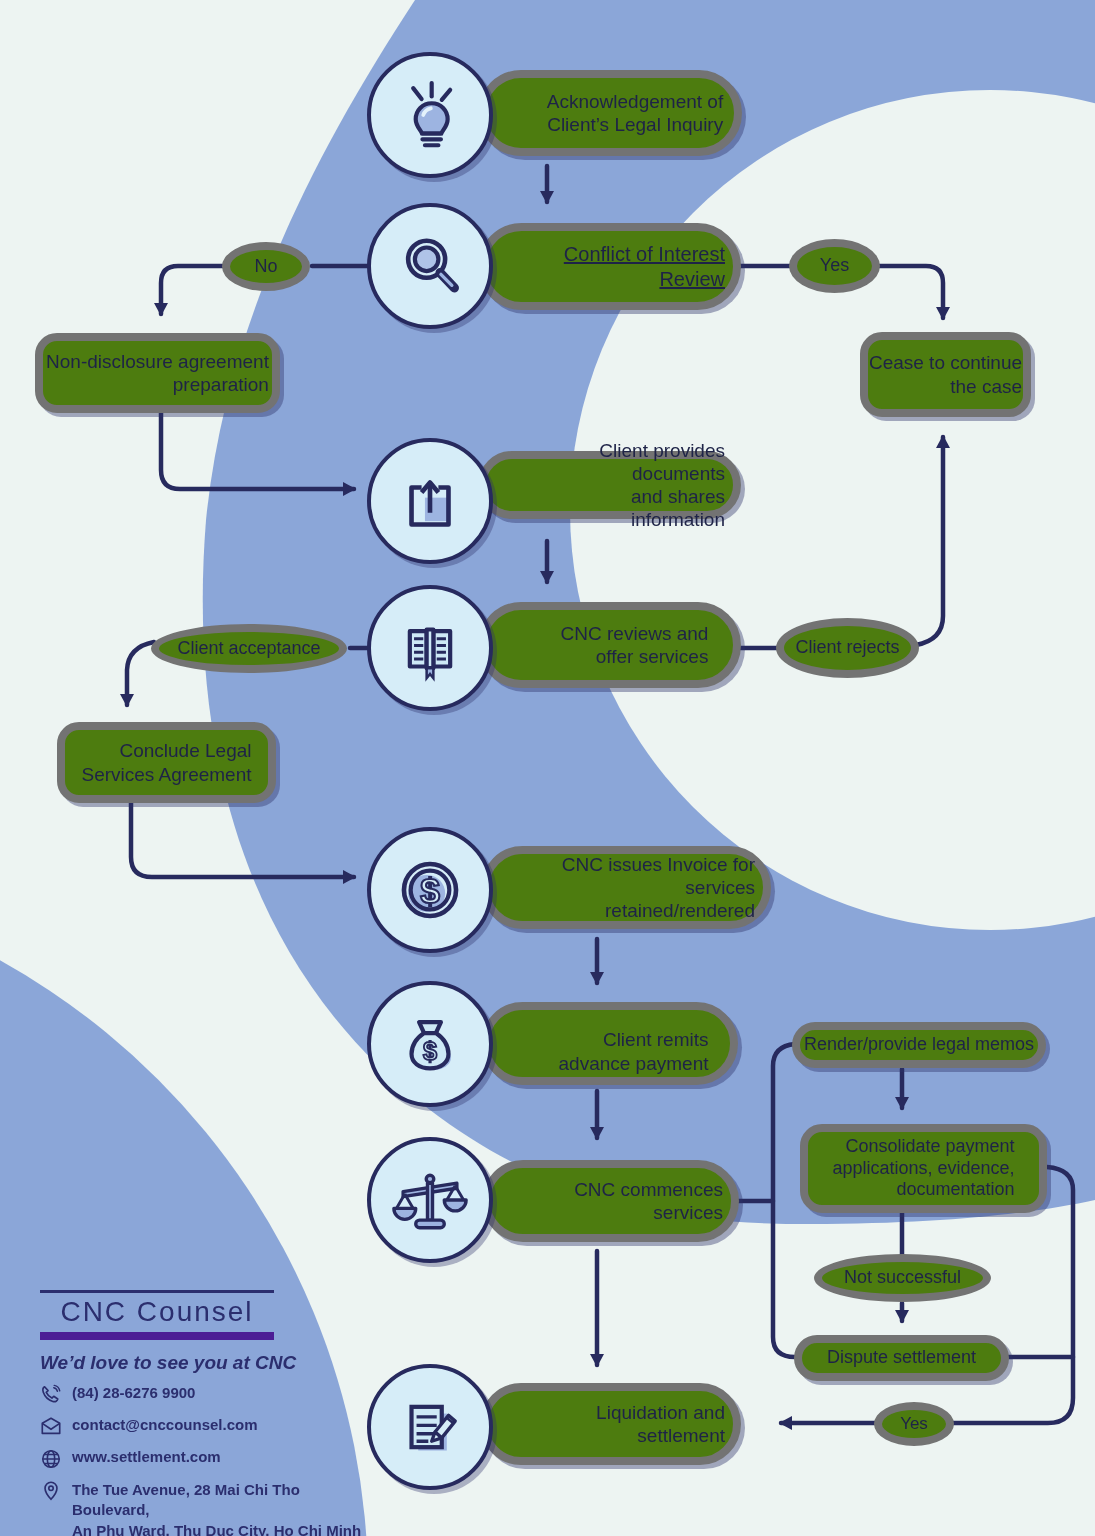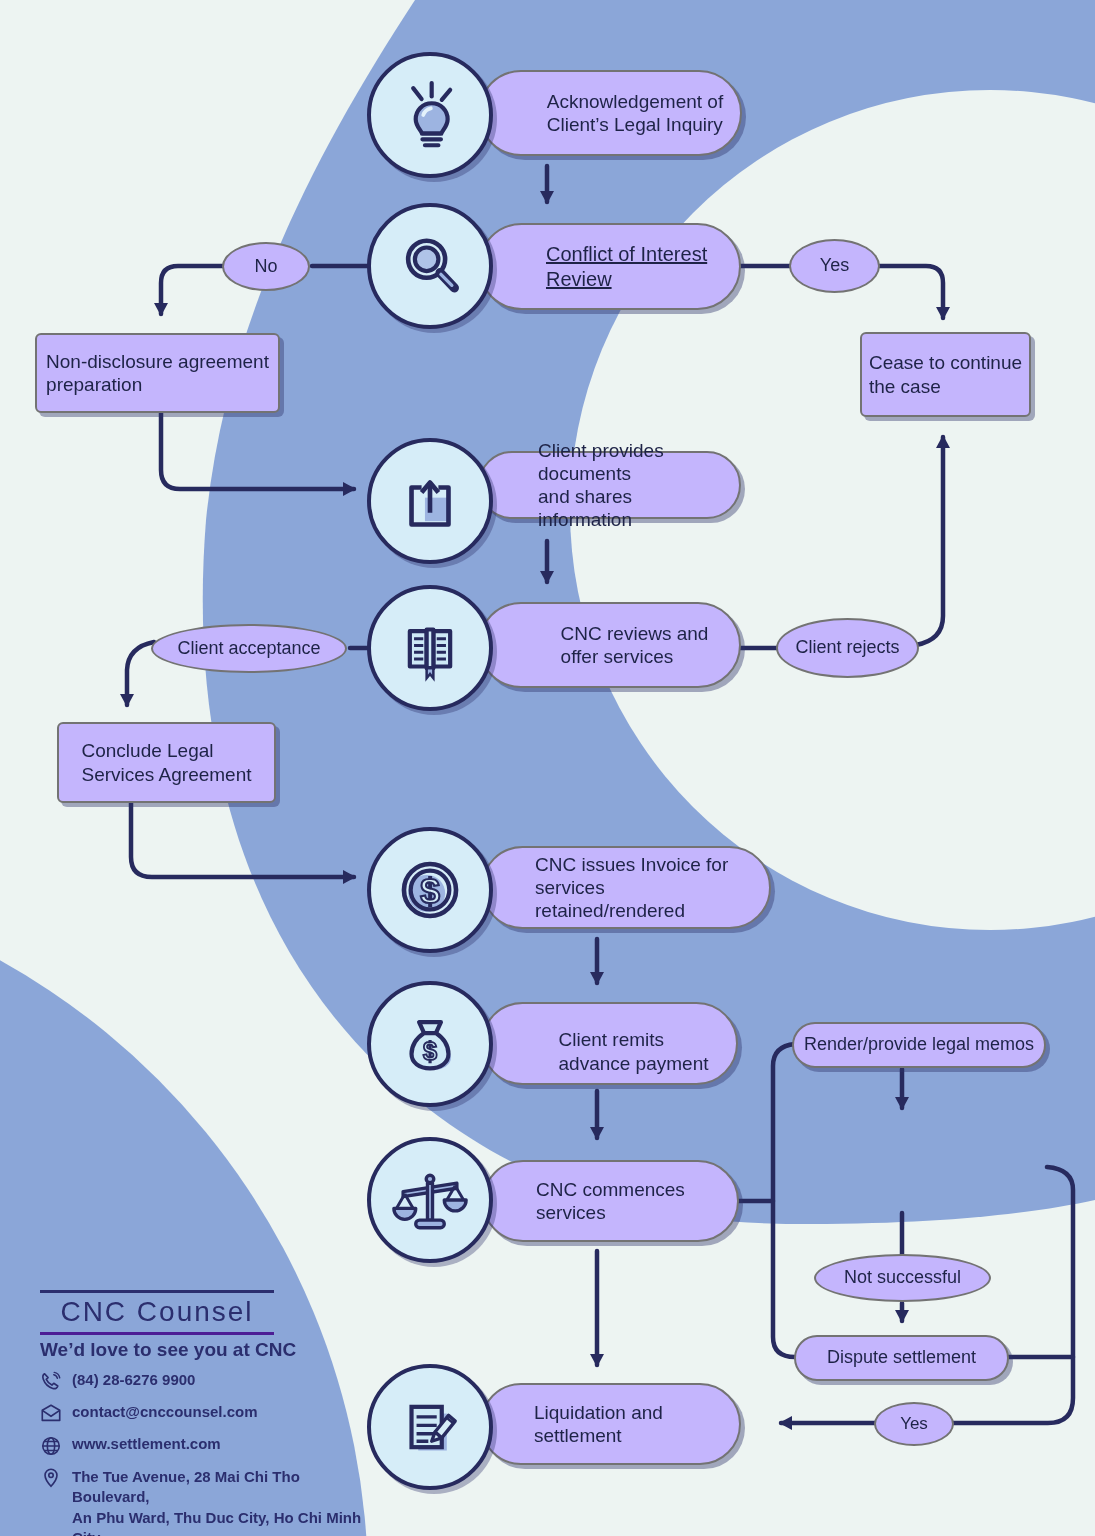--- a/index.html
+++ b/index.html
@@ -1,35 +1,35 @@
 <!DOCTYPE html>
 <html><head>
 <meta charset="utf-8">
 <style>
   html,body{margin:0;padding:0;}
   body{font-family:"Liberation Sans",sans-serif;}
   #canvas{position:relative;width:1095px;height:1536px;overflow:hidden;background:#EDF4F2;}
   #bg,#lines{position:absolute;left:0;top:0;pointer-events:none;}
-  .node{position:absolute;background:#c4b5fd;border:2px solid #737373;box-sizing:border-box;
-        display:flex;align-items:center;justify-content:center;text-align:left;
+  .node{position:absolute;background:#4d7c0f;border:8px solid #737373;box-sizing:border-box;
+        display:flex;align-items:center;justify-content:center;text-align:right;
         color:#1E2347;white-space:pre-line;line-height:1.22;
         box-shadow:4px 4px 0 rgba(45,49,105,0.40);}
   .pill{border-radius:46px;font-size:19px;}
-  .box{border-radius:6px;font-size:19px;}
+  .box{border-radius:22px;font-size:19px;}
   .minipill{border-radius:23px;font-size:18px;}
   .ellipse{border-radius:50%;font-size:18px;box-shadow:none;}
   .icn{position:absolute;width:126px;height:126px;border-radius:50%;background:#D6EDF8;
        border:4.5px solid #272A5E;box-sizing:border-box;display:flex;align-items:center;
        justify-content:center;box-shadow:4px 4px 0 rgba(45,49,105,0.35);}
   .icn svg{width:84px;height:84px;}
   
   #footer{position:absolute;left:40px;top:1290px;width:330px;color:#2B2E6E;}
-  #logo{width:234px;border-top:3px solid #2B2E6E;border-bottom:3px solid #4c1d95;
+  #logo{width:234px;border-top:3px solid #2B2E6E;border-bottom:8px solid #4c1d95;
         padding:3px 0 4px 0;text-align:center;font-size:28px;letter-spacing:2px;color:#2B2E6E;}
-  #tagline{margin-top:4px;font-size:19px;font-weight:700;}
+  #tagline{margin-top:12px;font-size:19px;font-weight:700;font-style:italic;}
   .crow{display:flex;align-items:flex-start;margin-top:10px;font-size:15px;font-weight:700;}
   .crow .cicon{width:22px;height:22px;margin-right:10px;flex:0 0 auto;}
   .addr div{line-height:1.35;}
 </style>
 </head>
 <body>
 
 <div id="canvas">
 
   <svg id="bg" width="1095" height="1536" viewBox="0 0 1095 1536">
@@ -85,20 +85,23 @@
   <div class="node pill" style="left:482px;top:1160px;width:257px;height:82px;padding:0 8px 0 52px;">CNC commences services</div>
   <div class="node pill" style="left:480px;top:1383px;width:261px;height:82px;padding:0 8px 0 52px;">Liquidation and settlement</div>
 
   <div class="node box" style="left:35px;top:333px;width:245px;height:80px;">Non-disclosure agreement
 preparation</div>
   <div class="node box" style="left:860px;top:332px;width:171px;height:85px;">Cease to continue
 the case</div>
   <div class="node box" style="left:57px;top:722px;width:219px;height:81px;">Conclude Legal
 Services Agreement</div>
   <div class="node minipill" style="left:792px;top:1022px;width:254px;height:46px;">Render/provide legal memos</div>
+  <div class="node box" style="left:800px;top:1124px;width:247px;height:89px;font-size:18px;">Consolidate payment
+applications, evidence,
+documentation</div>
   <div class="node minipill" style="left:794px;top:1335px;width:215px;height:46px;">Dispute settlement</div>
 
   <div class="node ellipse" style="left:222px;top:242px;width:88px;height:49px;">No</div>
   <div class="node ellipse" style="left:789px;top:239px;width:91px;height:54px;">Yes</div>
   <div class="node ellipse" style="left:151px;top:624px;width:196px;height:49px;">Client acceptance</div>
   <div class="node ellipse" style="left:776px;top:618px;width:143px;height:60px;">Client rejects</div>
   <div class="node ellipse" style="left:814px;top:1254px;width:177px;height:48px;">Not successful</div>
   <div class="node ellipse" style="left:874px;top:1402px;width:80px;height:44px;font-size:17px;">Yes</div>
 
   <div class="icn" style="left:367px;top:52px;">

